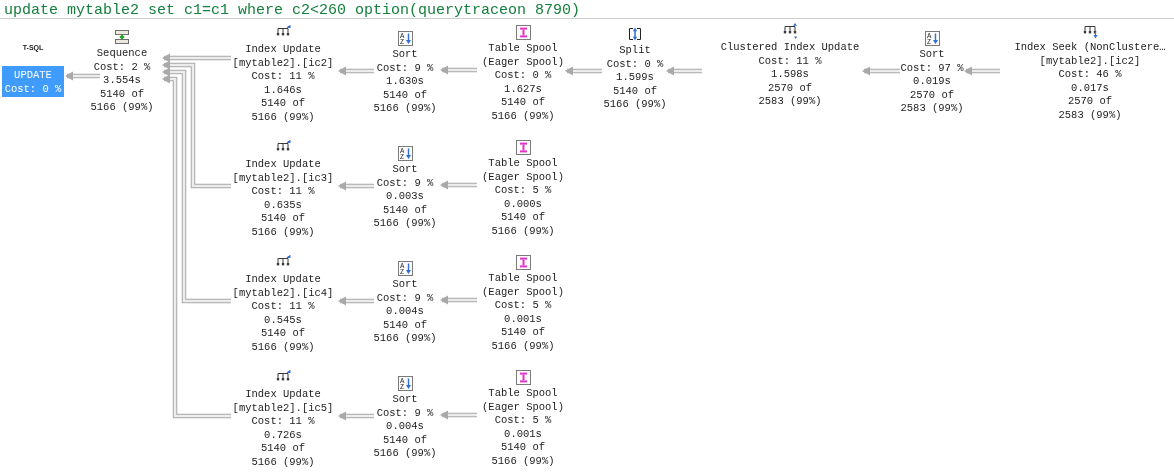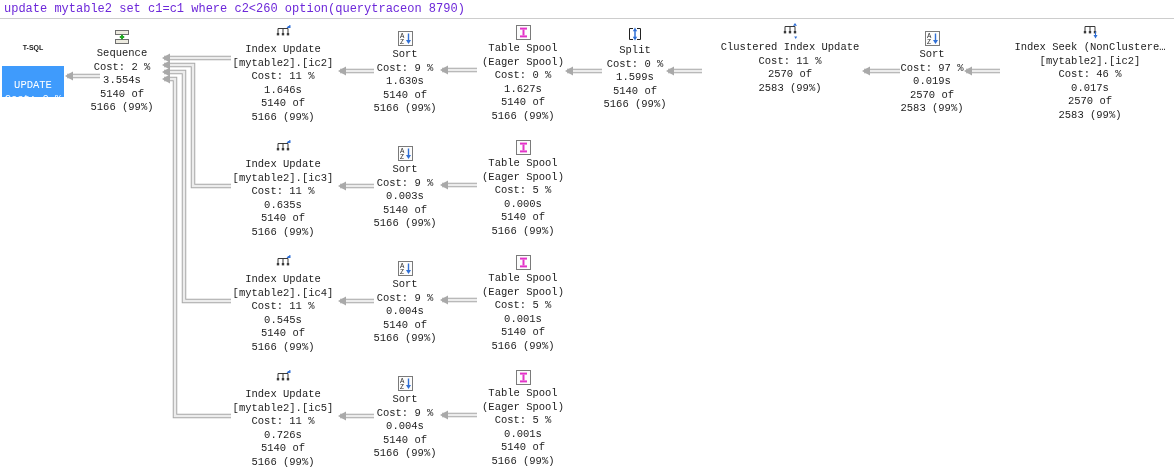--- a/index.html
+++ b/index.html
@@ -1,21 +1,21 @@
 <!DOCTYPE html>
 <html><head>
 <meta charset="utf-8">
 <style>
   html,body{margin:0;padding:0;}
   body{
     width:1174px;height:475px;background:#ffffff;overflow:hidden;position:relative;
     font-family:"Liberation Mono","DejaVu Sans Mono",monospace;
   }
   #query-header{
-    position:absolute;left:4px;top:2px;font-size:12px;color:#6d28d9;white-space:pre;
+    position:absolute;left:4px;top:2px;font-size:15px;color:#15803d;white-space:pre;
   }
   #header-divider{
     position:absolute;left:0;top:18px;width:1174px;height:1px;background:#cdcdcd;
   }
   #plan-canvas{position:absolute;left:0;top:0;width:1174px;height:475px;}
   #connector-layer{position:absolute;left:0;top:0;}
   .node{
     position:absolute;text-align:center;cursor:default;
   }
   .nicon{display:inline-block;height:16px;line-height:16px;}
@@ -23,21 +23,21 @@
   .nline{
     font-size:10.5px;line-height:13.5px;white-space:nowrap;color:#1c1c1c;
   }
   #root-type-label{
     position:absolute;left:2px;top:44px;width:62px;text-align:center;
     font-size:7px;letter-spacing:0px;color:#1a1a1a;
     font-family:"Liberation Sans","DejaVu Sans",sans-serif;font-weight:bold;
   }
   #root-node{
     position:absolute;left:2px;top:66px;width:62px;height:31px;
-    color:#ffffff;text-align:center;font-size:10.5px;line-height:14px;padding-top:12px;
+    color:#ffffff;text-align:center;font-size:10.5px;line-height:14px;padding-top:2px;
     box-sizing:border-box;
   }
 </style>
 </head>
 <body>
 
 <div id="query-header">update mytable2 set c1=c1 where c2&lt;260 option(querytraceon 8790)</div>
 <div id="header-divider"></div>
 
 <div id="plan-canvas">
@@ -205,20 +205,21 @@
           <path d="M3 3.5 H13" stroke="#3a3a3a" fill="none"></path>
           <path d="M3 3.5 V8 M8 3.5 V8 M13 3.5 V8" stroke="#3a3a3a" fill="none"></path>
           <rect x="1.8" y="8" width="2.4" height="2.4" fill="#3a3a3a"></rect>
           <rect x="6.8" y="8" width="2.4" height="2.4" fill="#3a3a3a"></rect>
           <rect x="11.8" y="8" width="2.4" height="2.4" fill="#3a3a3a"></rect>
           <polygon points="11,2.8 15,2.8 13,0" fill="#2f6fd6"></polygon>
           <polygon points="12.2,13.5 15.2,13.5 13.7,16" fill="#2f6fd6"></polygon>
         </svg></span><div class="nlines">
         <div class="nline">Clustered Index Update</div>
         <div class="nline">Cost: 11 %</div>
+        <div class="nline">1.598s</div>
         <div class="nline">2570 of</div>
         <div class="nline">2583 (99%)</div>
       </div></div>
     <div class="node" style="left: 872px; top: 31px; width: 120px;"><span class="nicon"><svg width="15" height="15" viewBox="0 0 15 15">
           <rect x="0.5" y="0.5" width="14" height="14" fill="#fcfcfc" stroke="#7a7a7a"></rect>
           <text x="2" y="7" font-size="6.5" font-family="Liberation Sans,sans-serif" fill="#222">A</text>
           <text x="2" y="13" font-size="6.5" font-family="Liberation Sans,sans-serif" fill="#222">Z</text>
           <path d="M10.5 2.5 V9" stroke="#2f6fd6" stroke-width="1.4"></path>
           <polygon points="8,9 13,9 10.5,13" fill="#2f6fd6"></polygon>
         </svg></span><div class="nlines">

